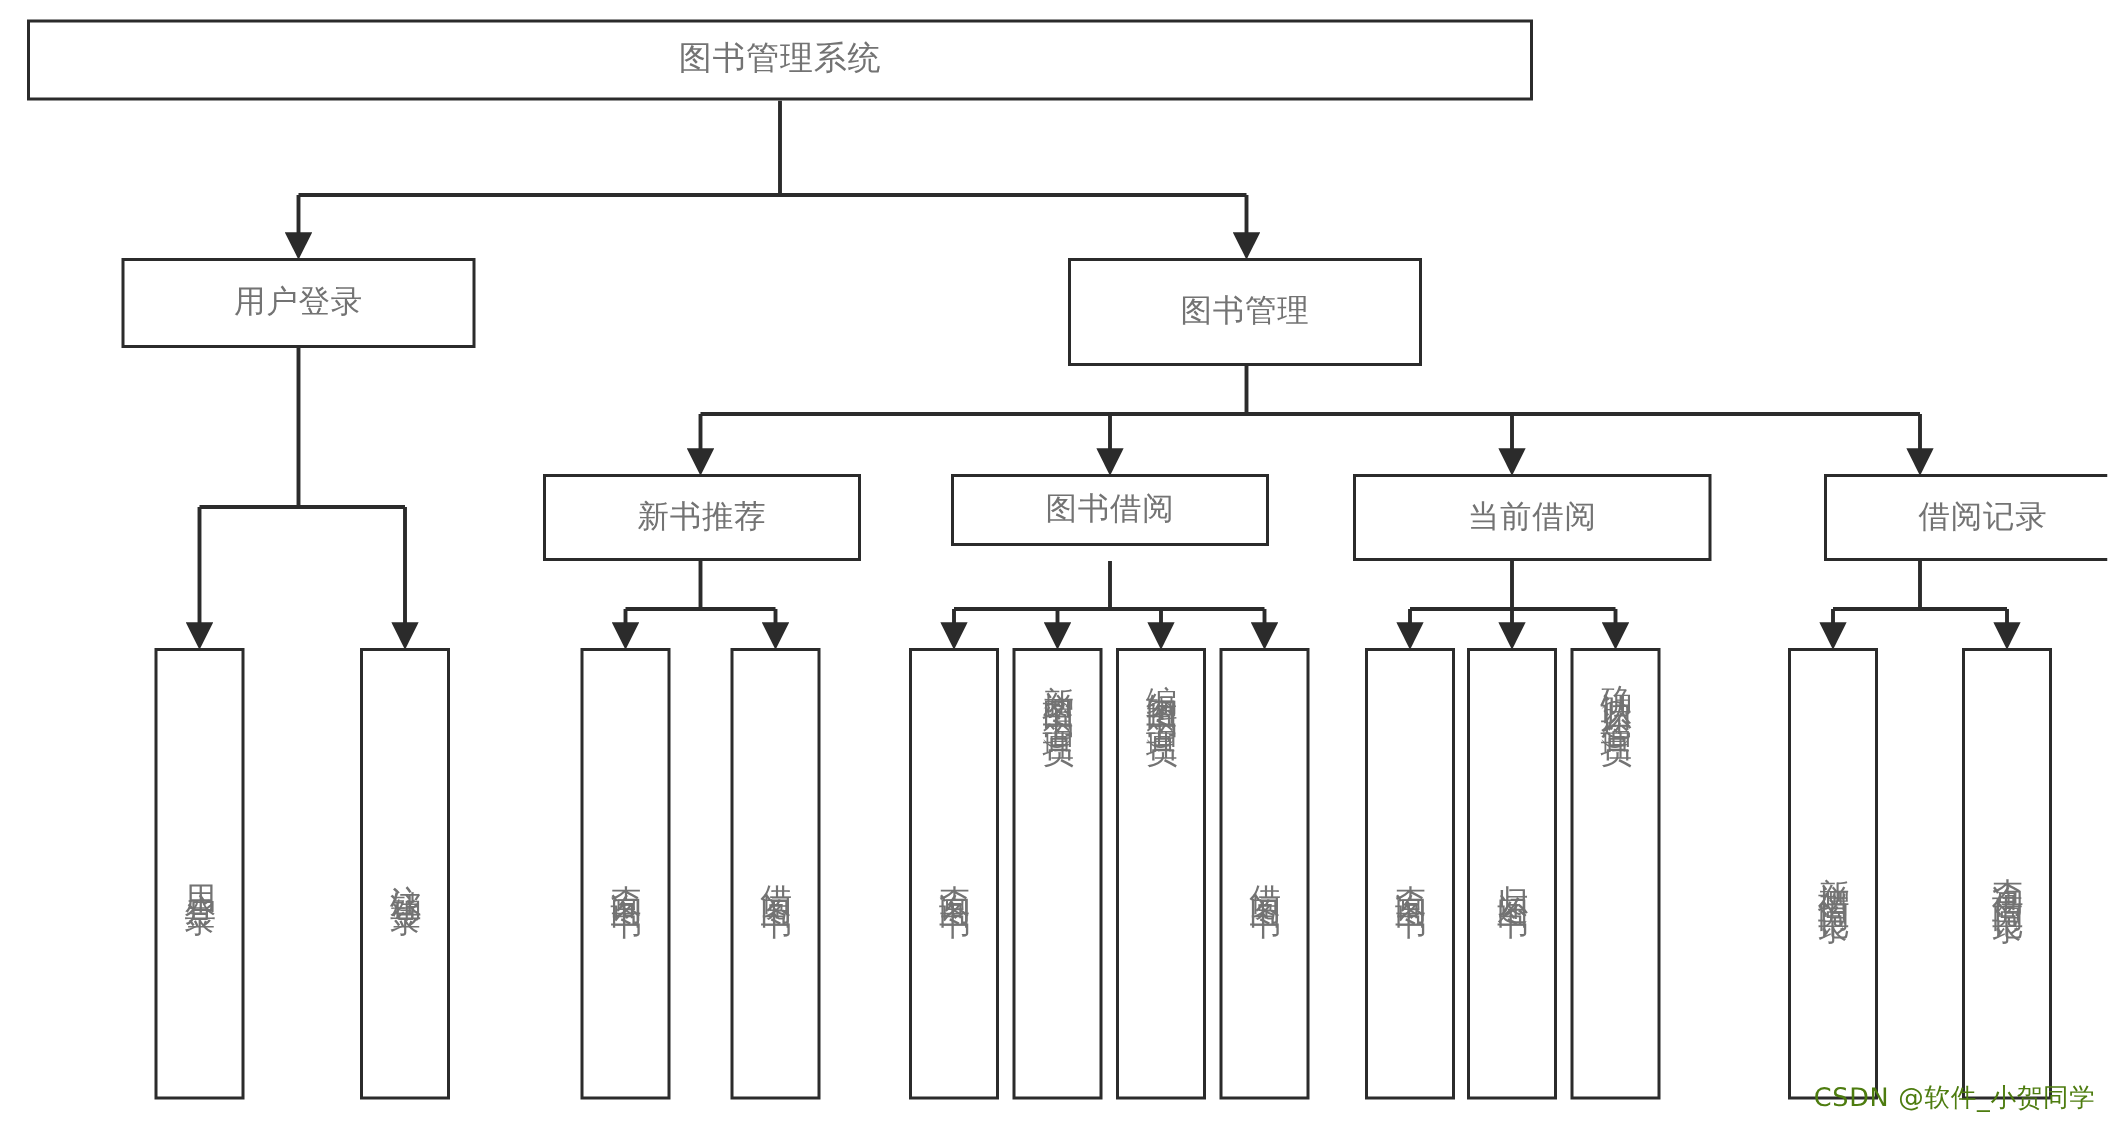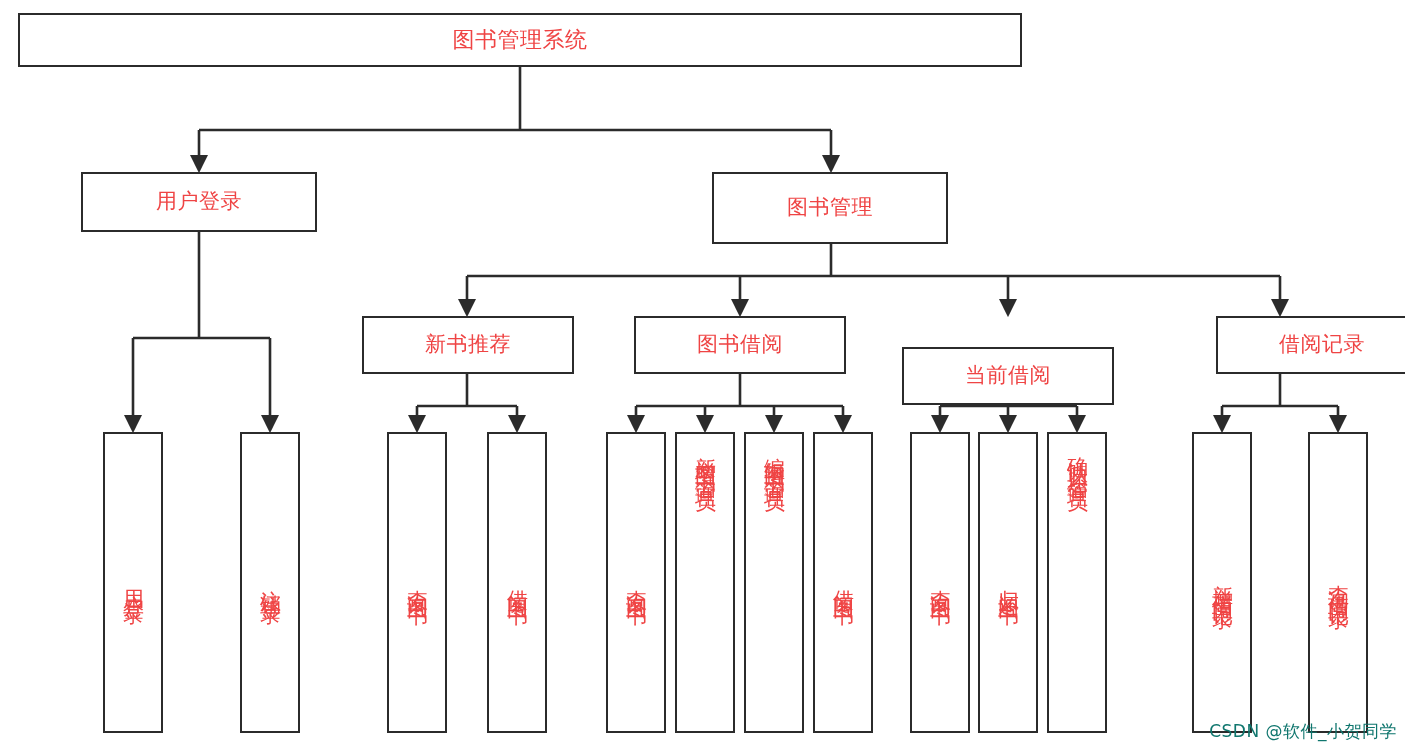--- a/index.html
+++ b/index.html
@@ -29,21 +29,21 @@
     position: absolute;
     box-sizing: border-box;
     border: 2px solid #2b2b2b;
     background: #ffffff;
     display: flex;
     align-items: center;
     justify-content: center;
     z-index: 2;
   }
   .node-label {
-    color: #ef4444;
+    color: #737373;
     font-family: "DejaVu Sans", "Liberation Sans", sans-serif;
     line-height: 1.12;
     white-space: pre;
     text-align: center;
   }
   
   .node.horizontal .node-label {
     font-size: 21px;
     letter-spacing: 0.5px;
   }
@@ -73,21 +73,21 @@
   }
   .leaf-inner.top {
     align-items: flex-start;
     padding-top: 6px;
   }
   .watermark {
     position: absolute;
     right: 8px;
     bottom: 4px;
     font-size: 17px;
-    color: #0f766e;
+    color: #4d7c0f;
     letter-spacing: 0.5px;
     font-family: "DejaVu Sans", "Liberation Sans", sans-serif;
     z-index: 5;
     white-space: pre;
   }
 </style>
 </head>
 <body>
 
 <div id="diagram-root">
@@ -155,24 +155,24 @@
   <div class="node horizontal" style="left:81px; top:172px; width:236px; height:60px;">
     <span class="node-label">用户登录</span>
   </div>
   <div class="node horizontal" style="left:712px; top:172px; width:236px; height:72px;">
     <span class="node-label">图书管理</span>
   </div>
 
   <div class="node horizontal" style="left:362px; top:316px; width:212px; height:58px;">
     <span class="node-label">新书推荐</span>
   </div>
-  <div class="node horizontal" style="left:634px; top:316px; width:212px; height:58px;">
+  <div class="node horizontal" style="left:634px; top:316px; width:212px; height:48px;">
     <span class="node-label">图书借阅</span>
   </div>
-  <div class="node horizontal" style="left:902px; top:316px; width:212px; height:58px;margin-top:31px;">
+  <div class="node horizontal" style="left:902px; top:316px; width:239px; height:58px;">
     <span class="node-label">当前借阅</span>
   </div>
   <div class="node horizontal" style="left:1172px; top:316px; width:212px; height:58px;margin-left:44px;">
     <span class="node-label">借阅记录</span>
   </div>
 
   <div class="node leaf" style="left:103px; top:432px; width:60px; height:301px;">
     <span class="leaf-inner">
       <span class="node-label">用户登录</span>
     </span>

